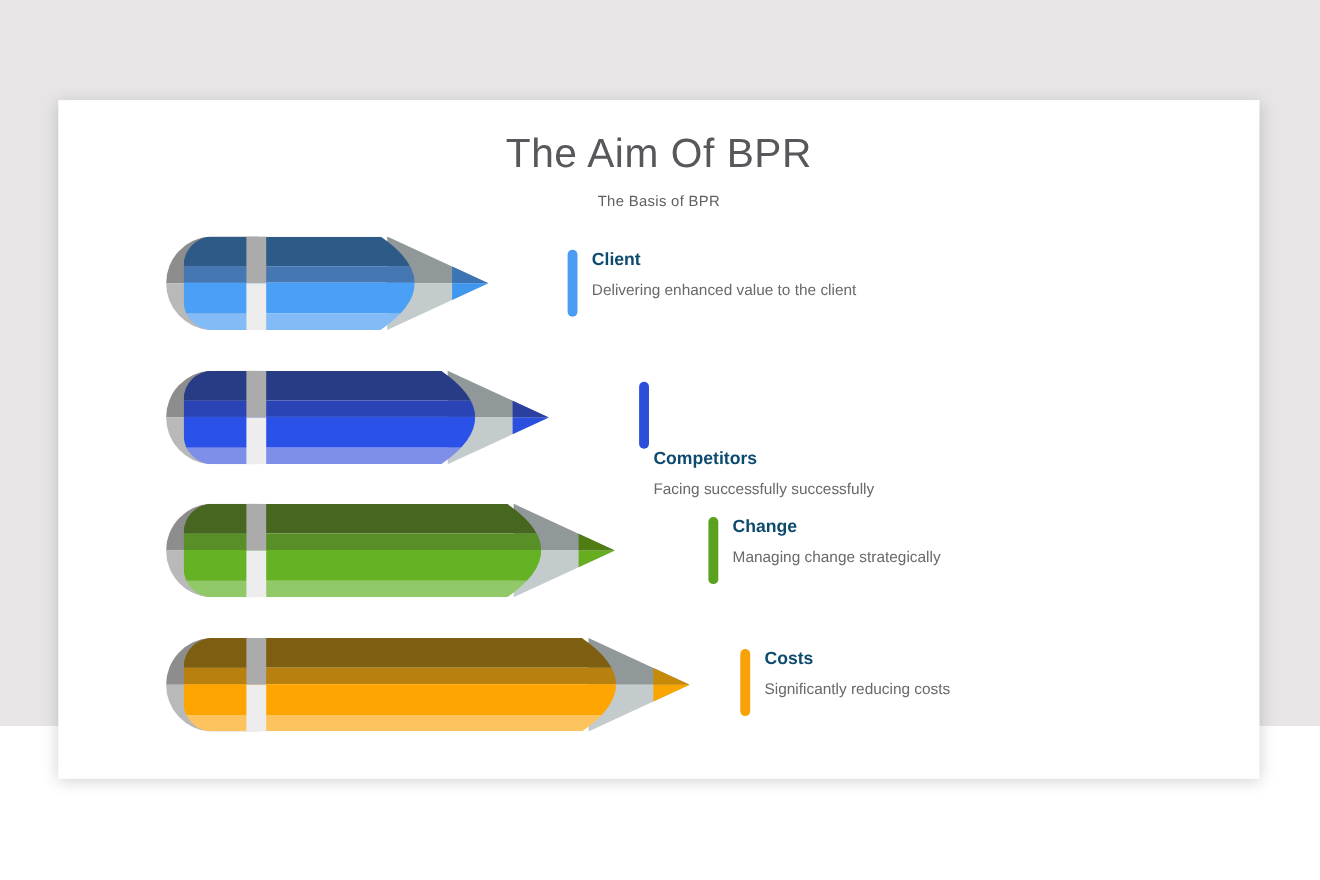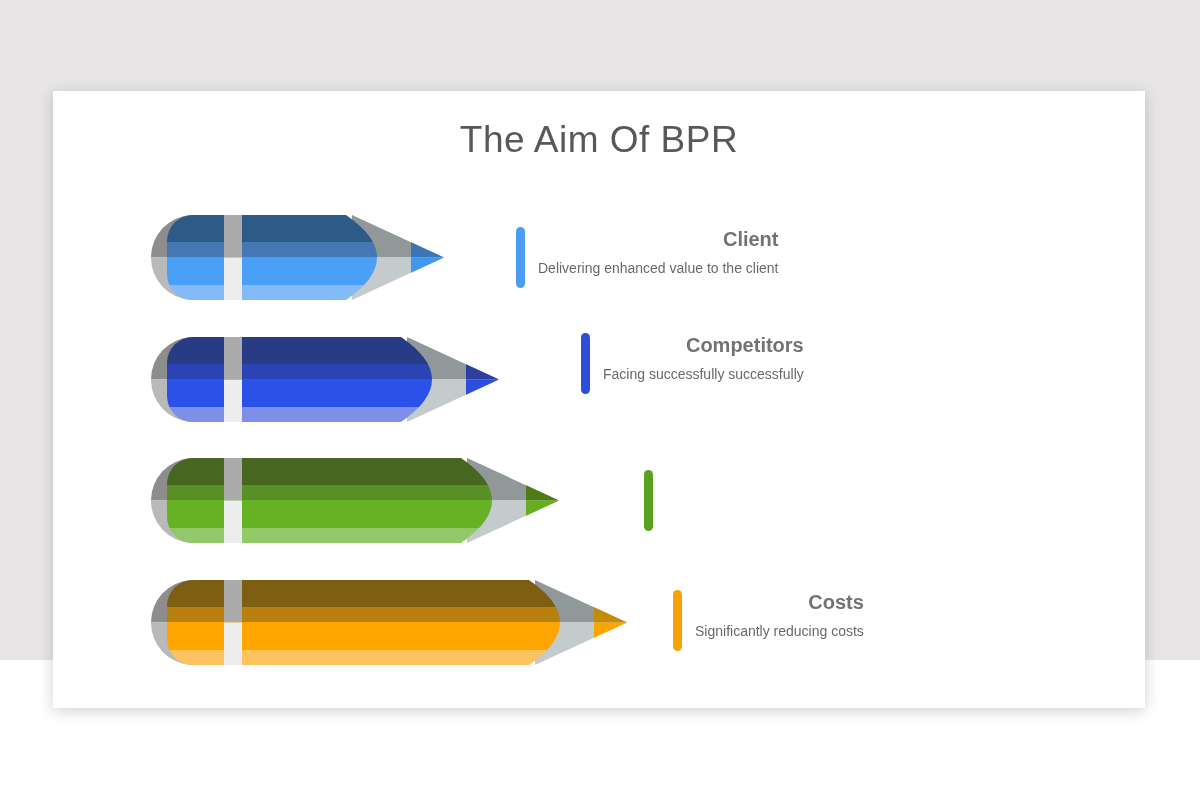--- a/index.html
+++ b/index.html
@@ -36,33 +36,34 @@
     position:absolute;
     display:flex;flex-direction:row;align-items:stretch;
   }
   .item-bar{
     width:9px;height:61px;border-radius:4.5px;flex:none;
   }
   .item-texts{
     margin-left:13px;padding-top:1px;
   }
   .item-title{
-    font-size:20px;font-weight:700;color:#737373;line-height:1.15;text-align:right;
+    font-size:16px;font-weight:700;color:#0c4a6e;line-height:1.15;
   }
   .item-desc{
     margin-top:9px;
     font-size:14px;color:#69696d;line-height:1.2;
   }
 </style>
 </head>
 <body>
 
 <div class="page" style="background: rgb(231, 229, 230);">
   <div class="slide-card" style="background: rgb(255, 255, 255);">
     <div class="slide-title">The Aim Of BPR</div>
+    <div class="slide-subtitle">The Basis of BPR</div>
     <div id="items-root">
         <div class="pencil" style="left: 98px; top: 124px;">
           <svg width="293" height="85" viewBox="0 0 293 85">
             <defs>
               <clipPath id="bodyclip-0">
                 <path d="M 42,0 L 195,0 Q 257,42.5 195,85 L 42,85 A 26,26 0 0 1 16,59 L 16,26 A 26,26 0 0 1 42,0 Z"></path>
               </clipPath>
             </defs>
             <path d="M 84,0 L 40,0 A 42.5,42.5 0 0 0 0,42.5 L 84,42.5 Z" fill="#8d8d8d"></path>
             <path d="M 84,42.5 L 0,42.5 A 42.5,42.5 0 0 0 40,85 L 84,85 Z" fill="#b9b9b9"></path>
@@ -103,21 +104,21 @@
             <g clip-path="url(#bodyclip-1)">
               <rect x="8" y="0" width="296" height="27" fill="#283c85"></rect>
               <rect x="8" y="27" width="296" height="15" fill="#2b44b5"></rect>
               <rect x="8" y="42" width="296" height="28" fill="#2b52e8"></rect>
               <rect x="8" y="70" width="296" height="15" fill="#7d8fe8"></rect>
             </g>
             <rect x="73" y="0" width="18" height="42.5" fill="#ababab"></rect>
             <rect x="73" y="42.5" width="18" height="42.5" fill="#ededed"></rect>
           </svg>
         </div>
-        <div class="item-label" style="left: 528px; top: 242px;">
+        <div class="item-label" style="left: 528px; top: 256px; flex-direction: column;">
           <div class="item-bar" style="background: rgb(43, 79, 219);"></div>
           <div class="item-texts">
             <div class="item-title">Competitors</div>
             <div class="item-desc">Facing successfully successfully</div>
           </div>
         </div>
         <div class="pencil" style="left: 98px; top: 367px;">
           <svg width="408" height="85" viewBox="0 0 408 85">
             <defs>
               <clipPath id="bodyclip-2">
@@ -135,20 +136,24 @@
               <rect x="8" y="27" width="356" height="15" fill="#588f26"></rect>
               <rect x="8" y="42" width="356" height="28" fill="#65b224"></rect>
               <rect x="8" y="70" width="356" height="15" fill="#92c968"></rect>
             </g>
             <rect x="73" y="0" width="18" height="42.5" fill="#ababab"></rect>
             <rect x="73" y="42.5" width="18" height="42.5" fill="#ededed"></rect>
           </svg>
         </div>
         <div class="item-label" style="left: 591px; top: 379px;">
           <div class="item-bar" style="background: rgb(90, 162, 30);"></div>
+          <div class="item-texts">
+            <div class="item-title">Change</div>
+            <div class="item-desc">Managing change strategically</div>
+          </div>
         </div>
         <div class="pencil" style="left: 98px; top: 489px;">
           <svg width="476" height="85" viewBox="0 0 476 85">
             <defs>
               <clipPath id="bodyclip-3">
                 <path d="M 42,0 L 378,0 Q 440,42.5 378,85 L 42,85 A 26,26 0 0 1 16,59 L 16,26 A 26,26 0 0 1 42,0 Z"></path>
               </clipPath>
             </defs>
             <path d="M 84,0 L 40,0 A 42.5,42.5 0 0 0 0,42.5 L 84,42.5 Z" fill="#8d8d8d"></path>
             <path d="M 84,42.5 L 0,42.5 A 42.5,42.5 0 0 0 40,85 L 84,85 Z" fill="#b9b9b9"></path>

